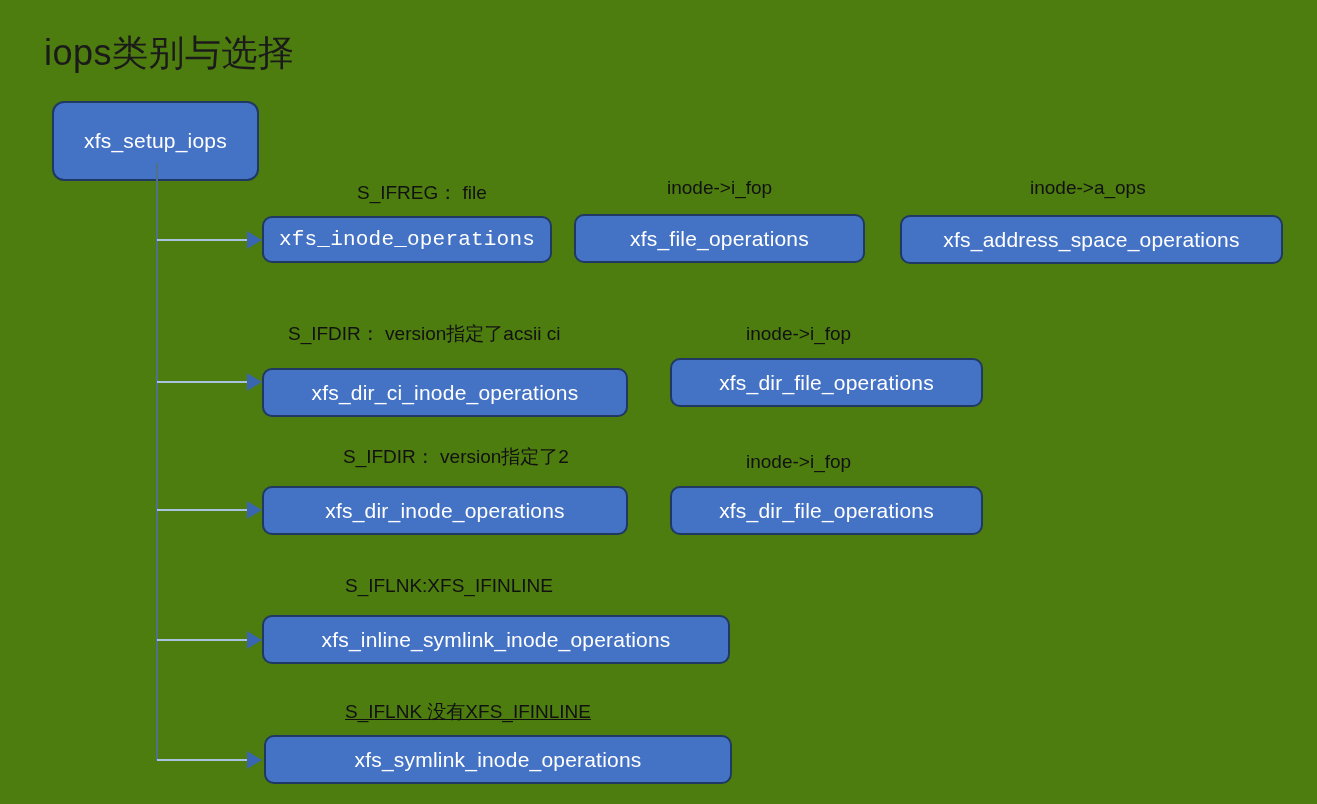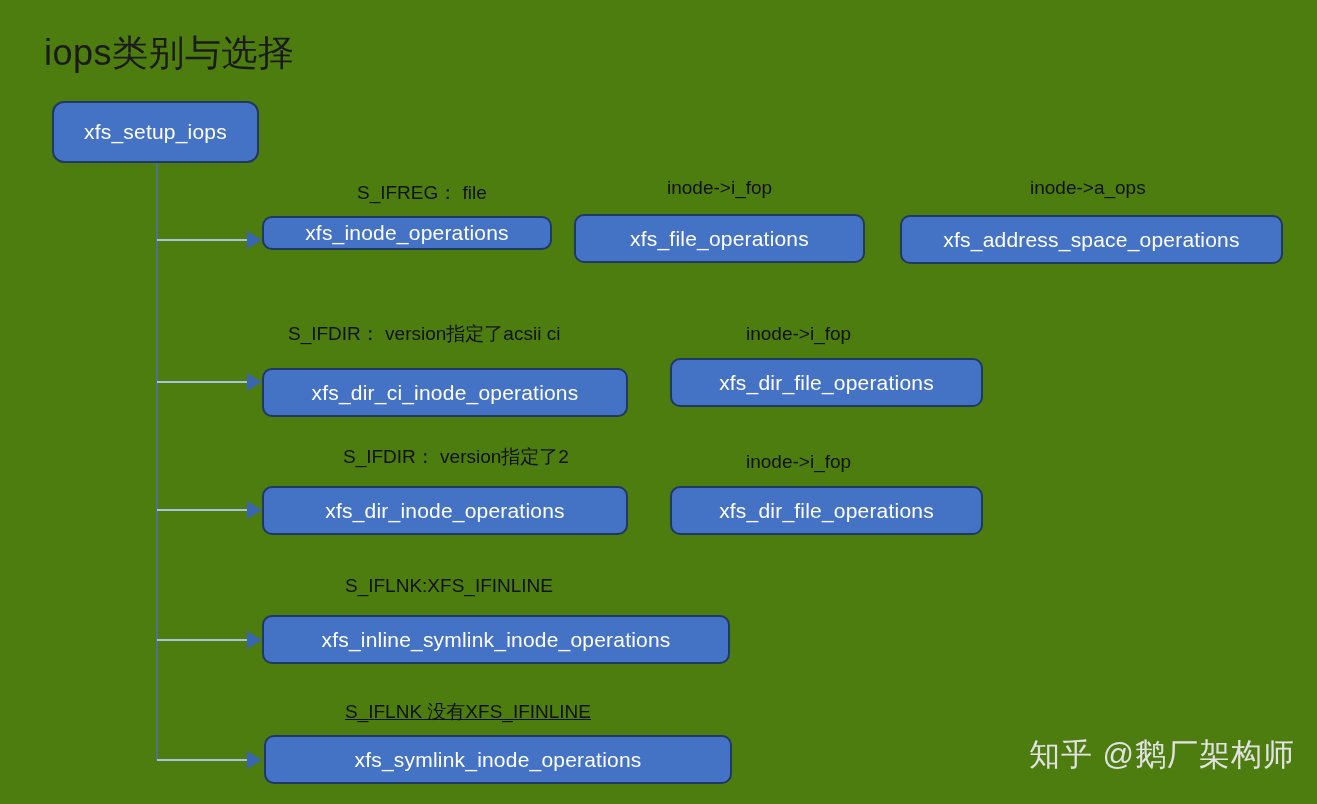--- a/index.html
+++ b/index.html
@@ -91,31 +91,31 @@
     user-select: none;
   }
 </style>
 </head>
 <body>
 
 <div id="canvas">
 
   <div class="page-title">iops类别与选择</div>
 
-  <div class="node root" style="left:52px; top:101px; width:207px; height:62px;text-align:center;">
+  <div class="node root" style="left:52px; top:101px; width:207px; height:80px;text-align:center;">
     <span>xfs_setup_iops</span>
   </div>
 
   <div class="trunk" style="left:156px; top:163px; height:598px;"></div>
 
   <div class="branch" style="left:157px; top:239px; width:90px;"></div>
   <div class="arrowhead" style="left:247px; top:231px;"></div>
 
   <div class="caption" style="left:357px; top:182px;">S_IFREG： file</div>
-  <div class="node" style="left:262px; top:216px; width:290px; height:34px;">
+  <div class="node" style="left:262px; top:216px; width:290px; height:47px;font-family:Liberation Mono, monospace;">
     <span>xfs_inode_operations</span>
   </div>
 
   <div class="caption" style="left:667px; top:177px;">inode-&gt;i_fop</div>
   <div class="node" style="left:574px; top:214px; width:291px; height:49px;">
     <span>xfs_file_operations</span>
   </div>
 
   <div class="caption" style="left:1030px; top:177px;">inode-&gt;a_ops</div>
   <div class="node" style="left:900px; top:215px; width:383px; height:49px;">
@@ -157,15 +157,14 @@
   </div>
 
   <div class="branch" style="left:157px; top:759px; width:90px;"></div>
   <div class="arrowhead" style="left:247px; top:751px;"></div>
 
   <div class="caption" style="left:345px; top:701px;text-decoration:underline;">S_IFLNK 没有XFS_IFINLINE</div>
   <div class="node" style="left:264px; top:735px; width:468px; height:49px;">
     <span>xfs_symlink_inode_operations</span>
   </div>
 
-  <div class="watermark">知乎 @鹅厂架构师</div>
 
 </div>
 
 </body></html>

